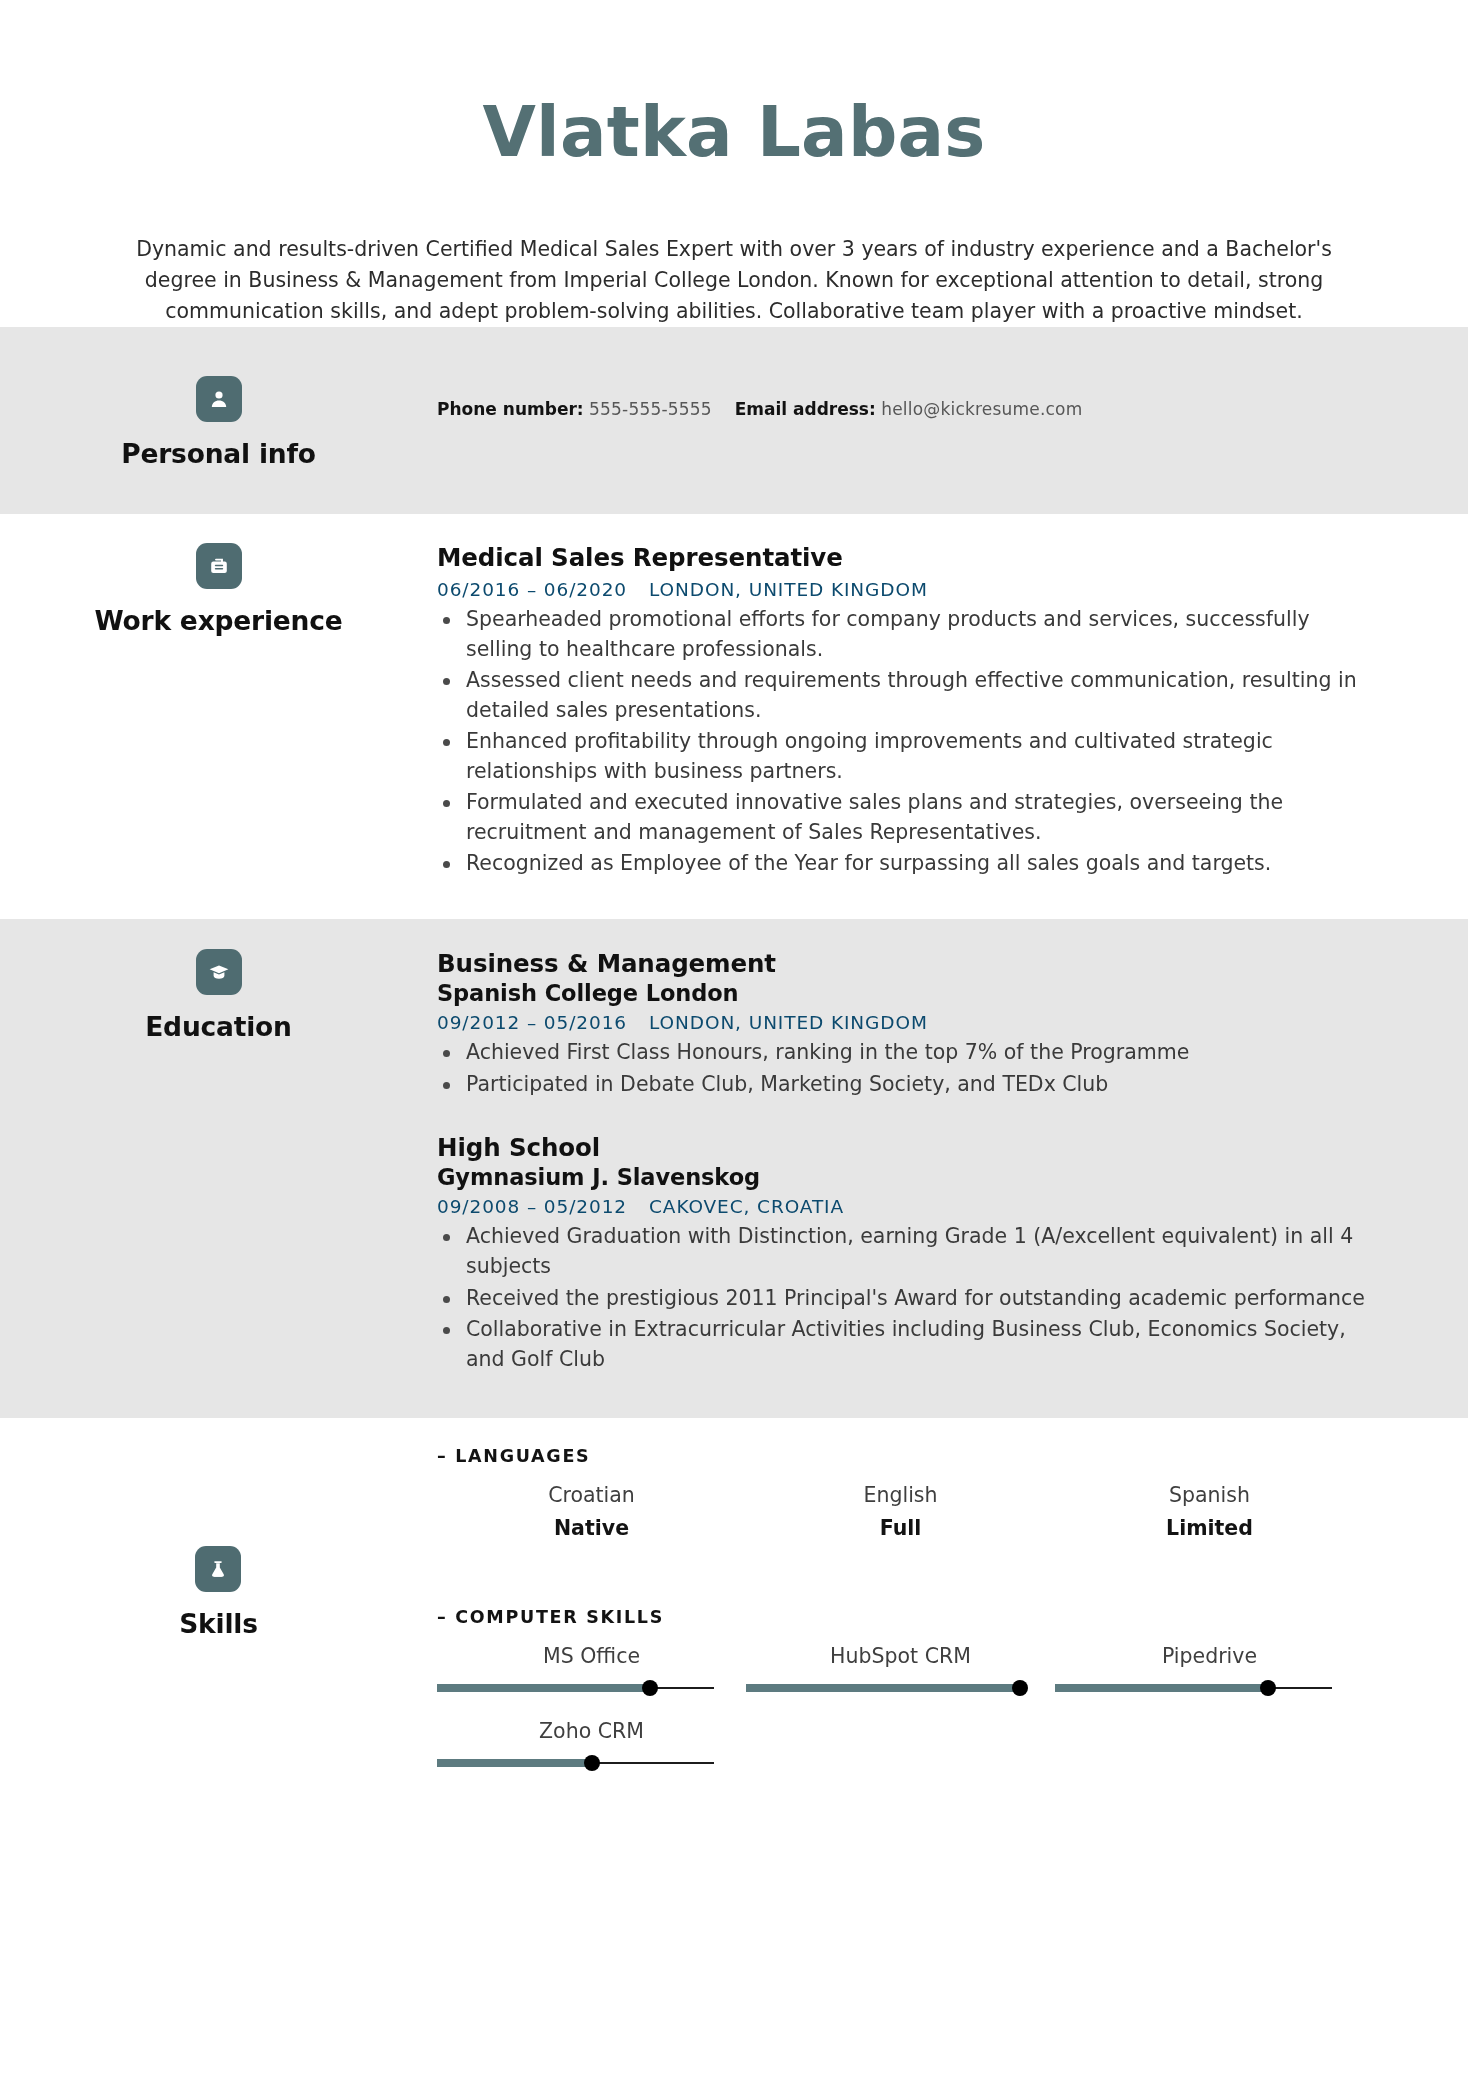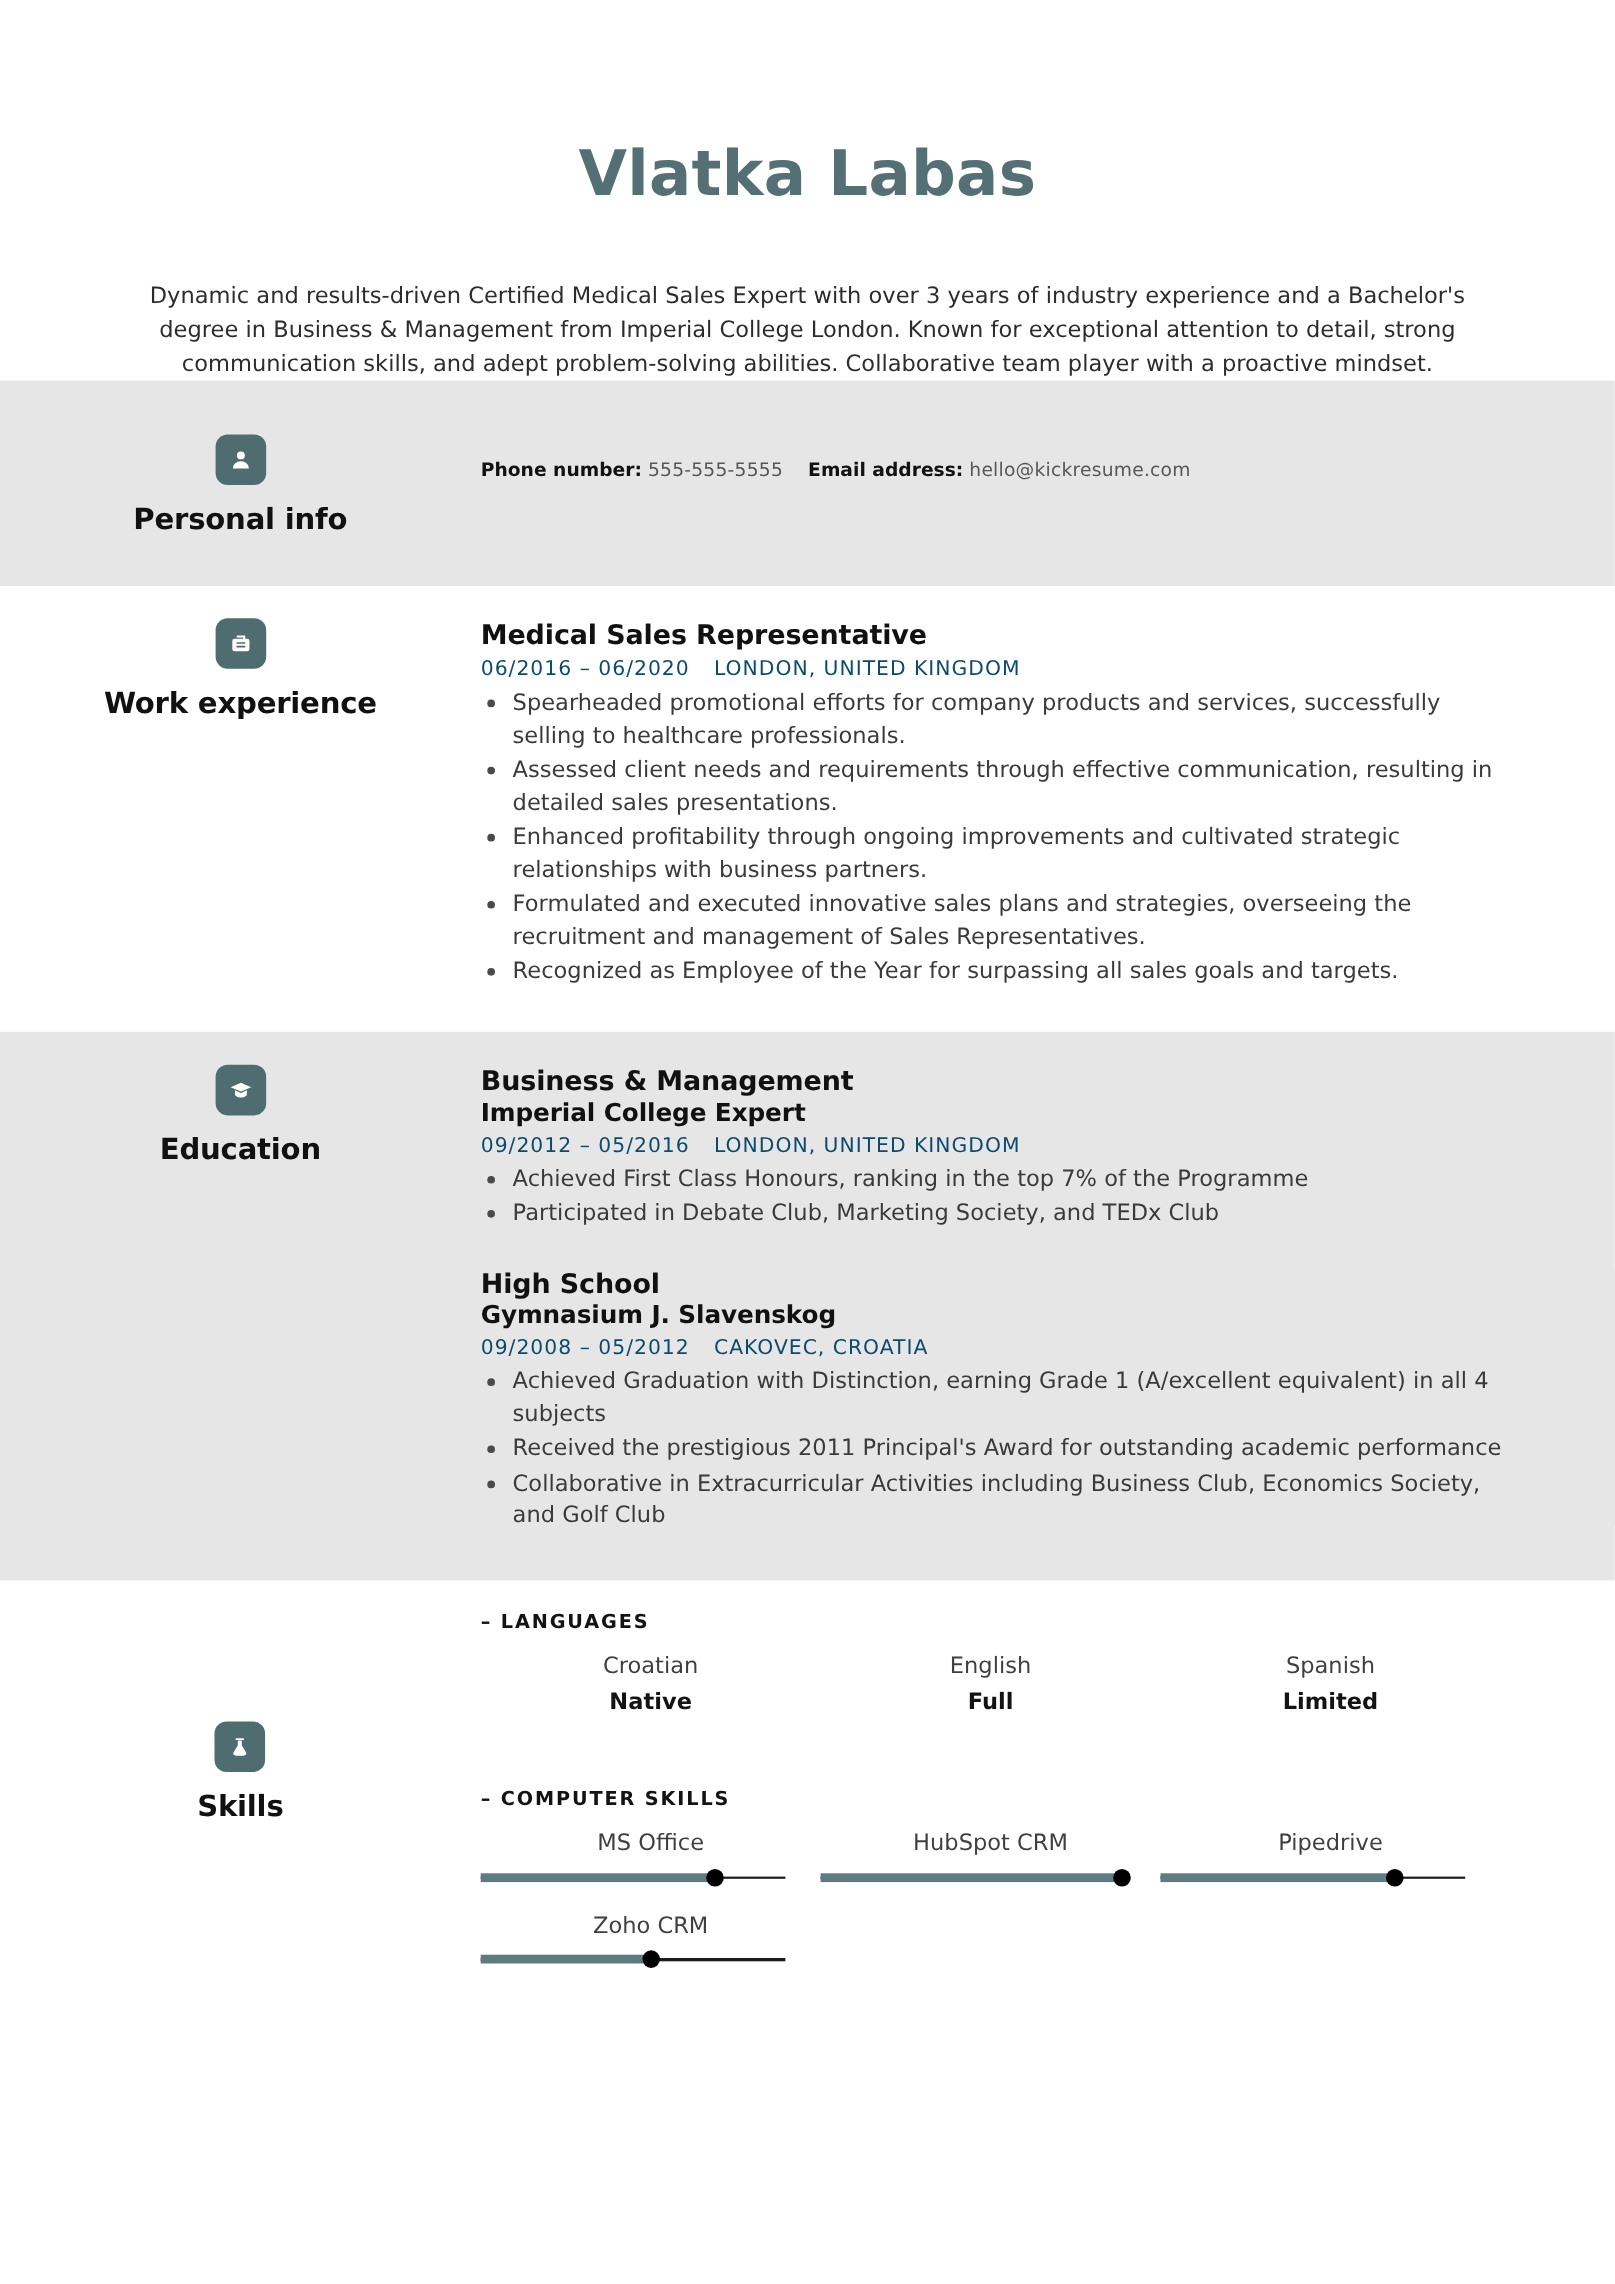--- a/index.html
+++ b/index.html
@@ -16,26 +16,25 @@
     min-height: 2076px;
     position: relative;
   }
 
   
   .header {
     padding: 95px 0 0 0;
     text-align: center;
   }
   .full-name {
-    font-size: 57px;
+    font-size: 69px;
     font-weight: bold;
     color: #547074;
     letter-spacing: 0.2px;
     line-height: 1.1;
-    margin-top: 32px;
   }
   .summary {
     margin: 63px auto 0 auto;
     width: 1270px;
     font-size: 20.5px;
     line-height: 1.52;
     color: #2c2c2c;
     text-align: center;
     font-weight: 400;
   }
@@ -282,21 +281,21 @@
           <path d="M12 5.4 21.4 9.3 12 13.2 2.6 9.3z"></path>
           <path d="M6.6 12.2v3.6c0 1.7 2.4 3 5.4 3s5.4-1.3 5.4-3v-3.6L12 14.6z"></path>
         </svg>
       </div>
       <div class="sec-title">Education</div>
     </div>
   </div>
   <div class="sec-right" id="education-entries">
       <div class="entry">
         <div class="entry-title">Business &amp; Management</div>
-        <div class="entry-org">Imperial College Expert</div>
+        <div class="entry-org">Spanish College London</div>
         <div class="entry-meta"><span>09/2012 – 05/2016</span><span class="meta-loc">LONDON, UNITED KINGDOM</span></div>
         <ul class="bullets">
           <li>Achieved First Class Honours, ranking in the top 7% of the Programme</li>
           <li>Participated in Debate Club, Marketing Society, and TEDx Club</li>
         </ul>
       </div>
       <div class="entry">
         <div class="entry-title">High School</div>
         <div class="entry-org">Gymnasium J. Slavenskog</div>
         <div class="entry-meta"><span>09/2008 – 05/2012</span><span class="meta-loc">CAKOVEC, CROATIA</span></div>

